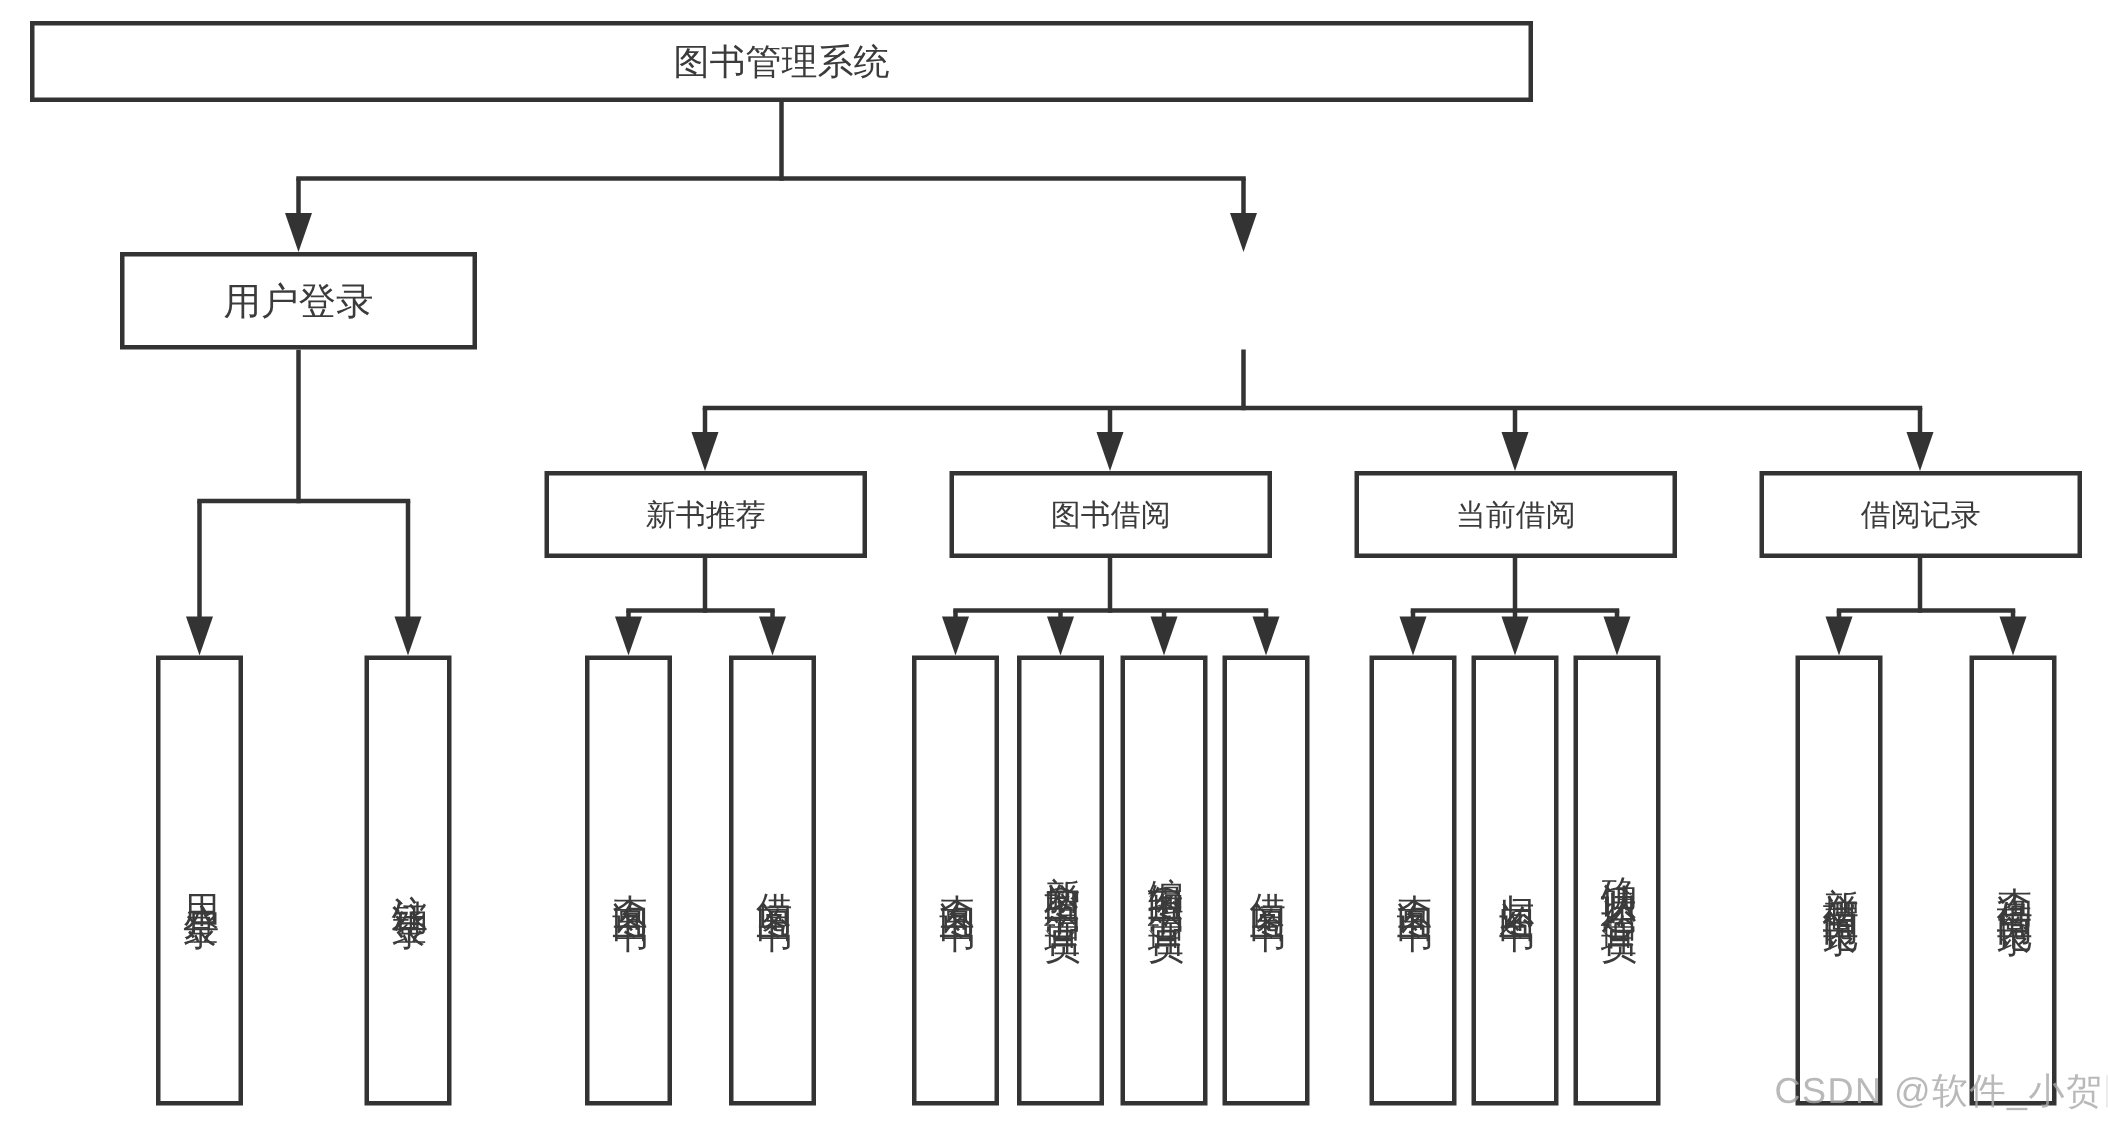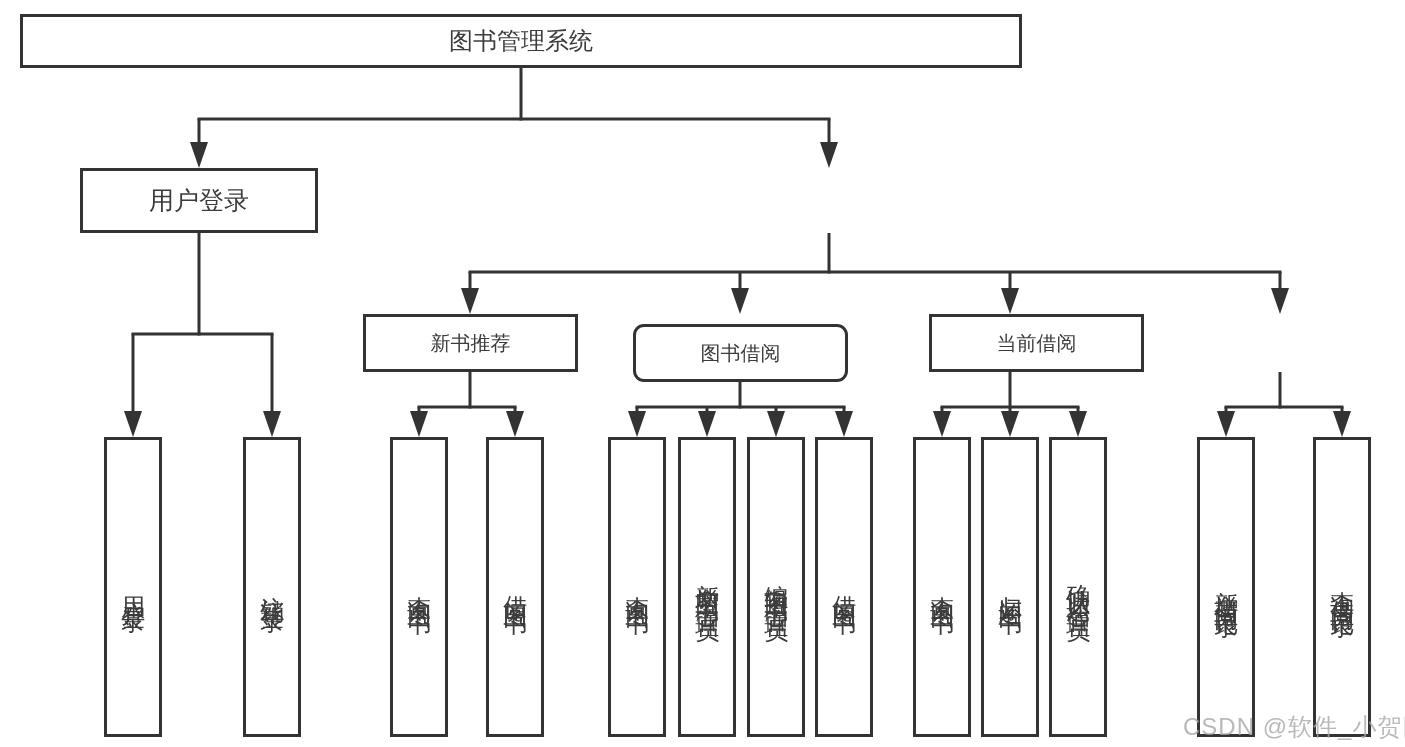--- a/index.html
+++ b/index.html
@@ -131,25 +131,28 @@
     <span>图书管理系统</span>
   </div>
 
   <div class="node h-node lvl2-node" style="left:80px; top:168px; width:238px; height:65px;">
     <span>用户登录</span>
   </div>
 
   <div class="node h-node" style="left:363px; top:314px; width:215px; height:58px;">
     <span>新书推荐</span>
   </div>
-  <div class="node h-node" style="left:633px; top:324px; width:215px; height:58px;border-radius:11px;">
+  <div class="node h-node" style="left:633px; top:314px; width:215px; height:58px;">
     <span>图书借阅</span>
   </div>
-  <div class="node h-node" style="left:903px; top:314px; width:215px; height:58px;margin-left:26px;">
+  <div class="node h-node" style="left:903px; top:314px; width:215px; height:58px;">
     <span>当前借阅</span>
+  </div>
+  <div class="node h-node" style="left:1173px; top:314px; width:215px; height:58px;">
+    <span>借阅记录</span>
   </div>
 
   <div class="node v-node" style="left:104px; top:437px; width:58px; height:300px;">
     <span>用户登录</span>
   </div>
   <div class="node v-node" style="left:243px; top:437px; width:58px; height:300px;">
     <span>注销登录</span>
   </div>
 
   <div class="node v-node" style="left:390px; top:437px; width:58px; height:300px;">

